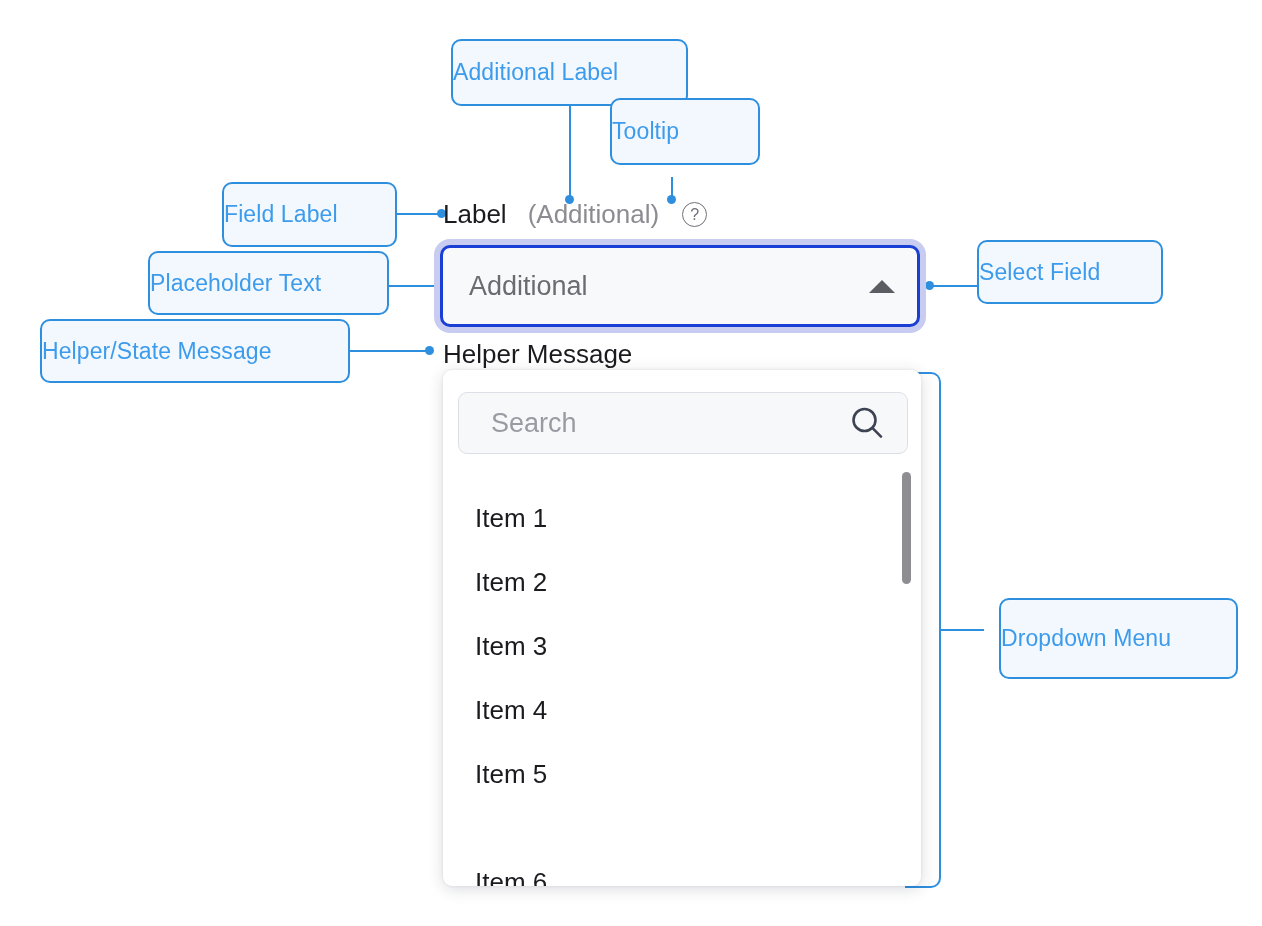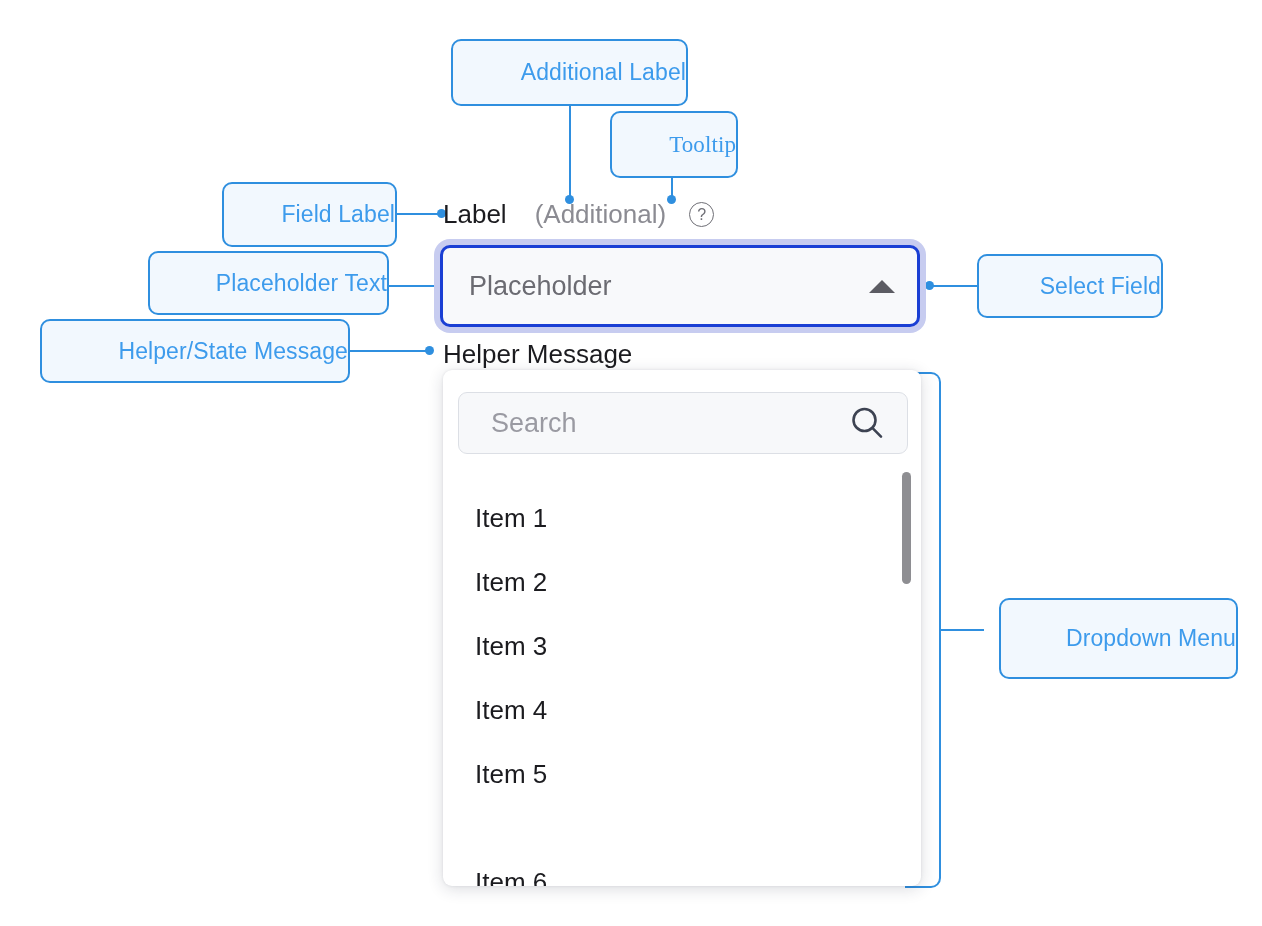--- a/index.html
+++ b/index.html
@@ -24,21 +24,21 @@
     position: absolute;
     box-sizing: border-box;
     background: #f2f8fe;
     border: 2px solid #2f8fdf;
     border-radius: 10px;
     color: #3d9bec;
     font-size: 23px;
     letter-spacing: .1px;
     display: flex;
     align-items: center;
-    justify-content: flex-end;
+    justify-content: flex-start;
     white-space: nowrap;
   }
 
   
   .conn-h {               
     position: absolute;
     height: 2px;
     background: #2f8fdf;
   }
   .conn-v {               
@@ -69,21 +69,21 @@
     position: absolute;
     font-size: 26px;
     color: #1b1b1f;
     white-space: nowrap;
     display: flex;
     align-items: center;
     gap: 11px;
   }
   .field-label .additional {
     color: #8b8b92;
-    margin-left: 17px;
+    margin-left: 10px;
     text-align: right;
   }
   .help-circle {
     margin-left: 12px;
     width: 25px;
     height: 25px;
     border: 1.6px solid #6f6f76;
     border-radius: 50%;
     display: inline-flex;
     align-items: center;
@@ -187,54 +187,54 @@
   <div class="conn-h" style="left:933px; top:285px; width:45px;"></div>
   <div class="dot" style="left:925px; top:281px;"></div>
 
   <div class="bracket" style="left:905px; top:372px; width:36px; height:516px;"></div>
   <div class="conn-h" style="left:940px; top:629px; width:44px;"></div>
 
   <div class="callout" style="left:451px; top:39px; width:237px; height:67px;">
     <span>Additional Label</span>
   </div>
 
-  <div class="callout" style="left:610px; top:111px; width:128px; height:67px;font-family:Liberation Serif, serif;">
+  <div class="callout" style="left:610px; top:98px; width:150px; height:67px;">
     <span>Tooltip</span>
   </div>
 
   <div class="callout" style="left:222px; top:182px; width:175px; height:65px;">
     <span>Field Label</span>
   </div>
 
   <div class="callout" style="left:148px; top:251px; width:241px; height:64px;">
     <span>Placeholder Text</span>
   </div>
 
   <div class="callout" style="left:40px; top:319px; width:310px; height:64px;">
     <span>Helper/State Message</span>
   </div>
 
-  <div class="callout" style="left:977px; top:254px; width:186px; height:64px;">
+  <div class="callout" style="left:977px; top:240px; width:186px; height:64px;">
     <span>Select Field</span>
   </div>
 
   <div class="callout" style="left:999px; top:598px; width:239px; height:81px;">
     <span>Dropdown Menu</span>
   </div>
 
   <div class="field-label" style="left:443px; top:199px;">
     <span>Label</span>
     <span class="additional">(Additional)</span>
     <span class="help-circle">
       <span>?</span>
     </span>
   </div>
 
   <div class="select-field" style="left:440px; top:245px; width:480px; height:82px;">
-    <span class="select-placeholder">Placeholder</span>
+    <span class="select-placeholder">Additional</span>
     <span class="caret-up"></span>
   </div>
 
   <div class="helper-msg" style="left:443px; top:339px;">Helper Message</div>
 
   <div class="dropdown" style="left:443px; top:370px; width:478px; height:516px;">
 
     <div class="search-box" style="left:15px; top:22px; width:450px; height:62px;">
       <span class="search-placeholder">Search</span>
       <span class="search-icon">

